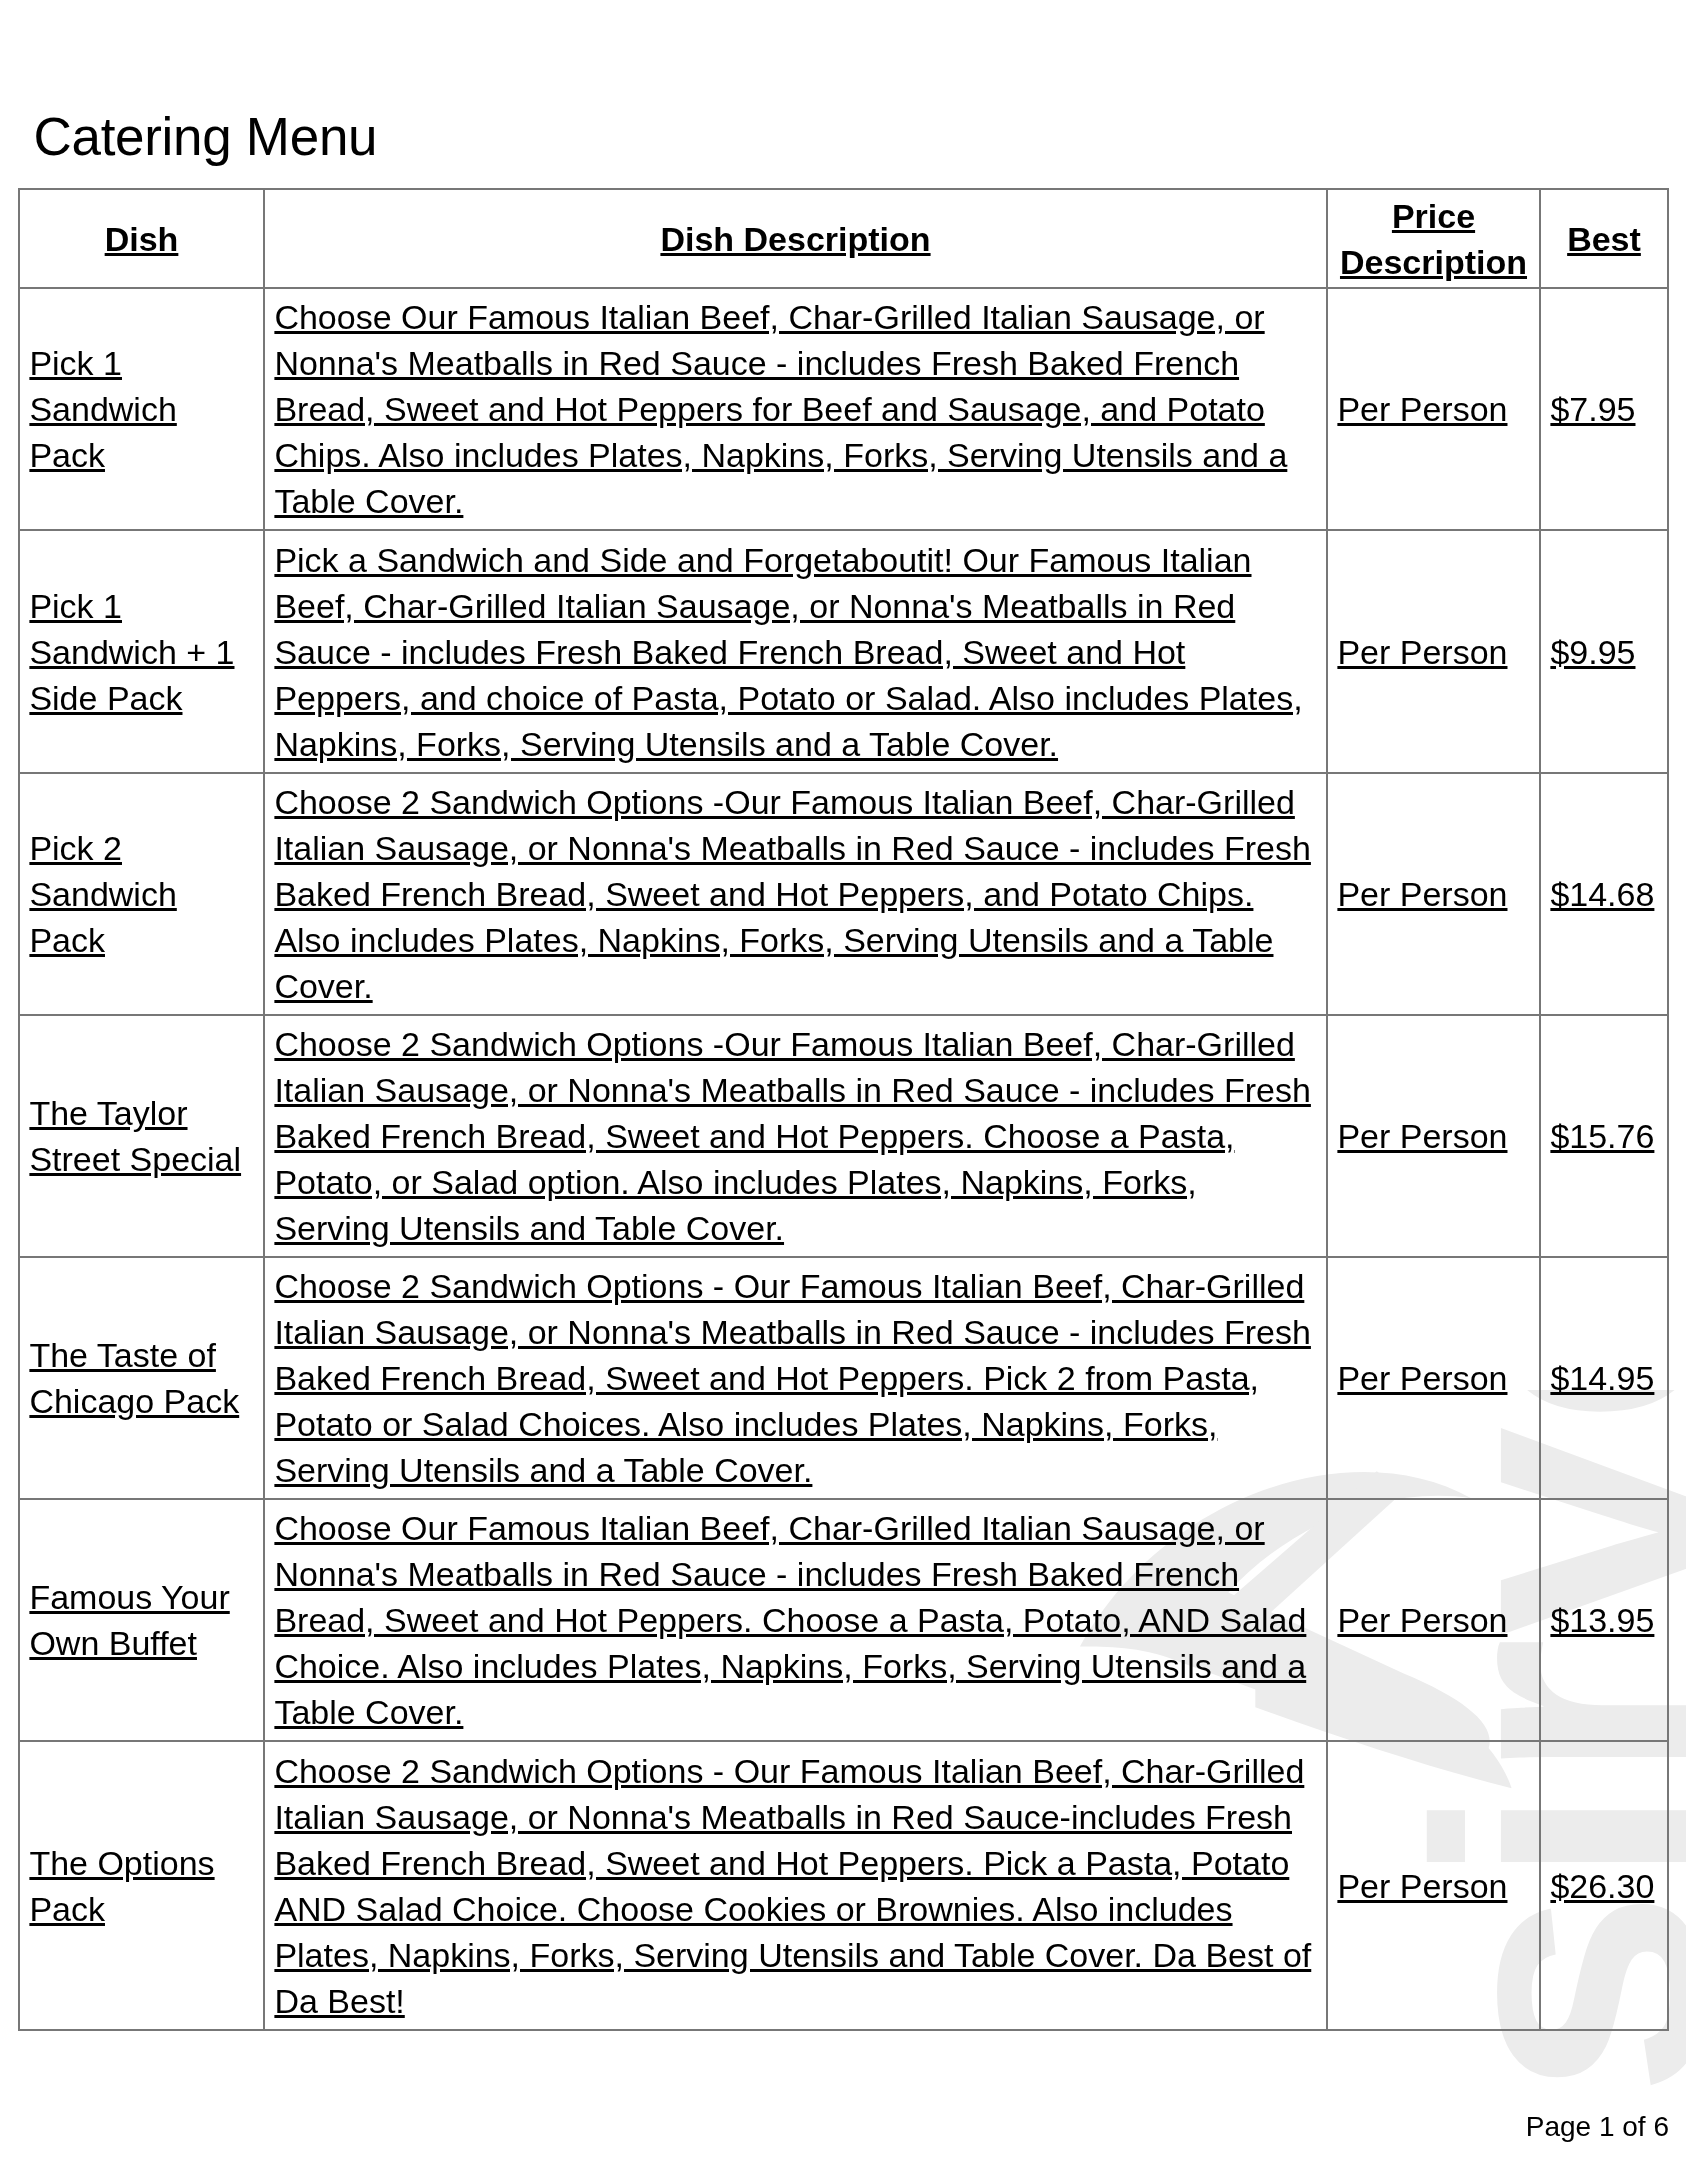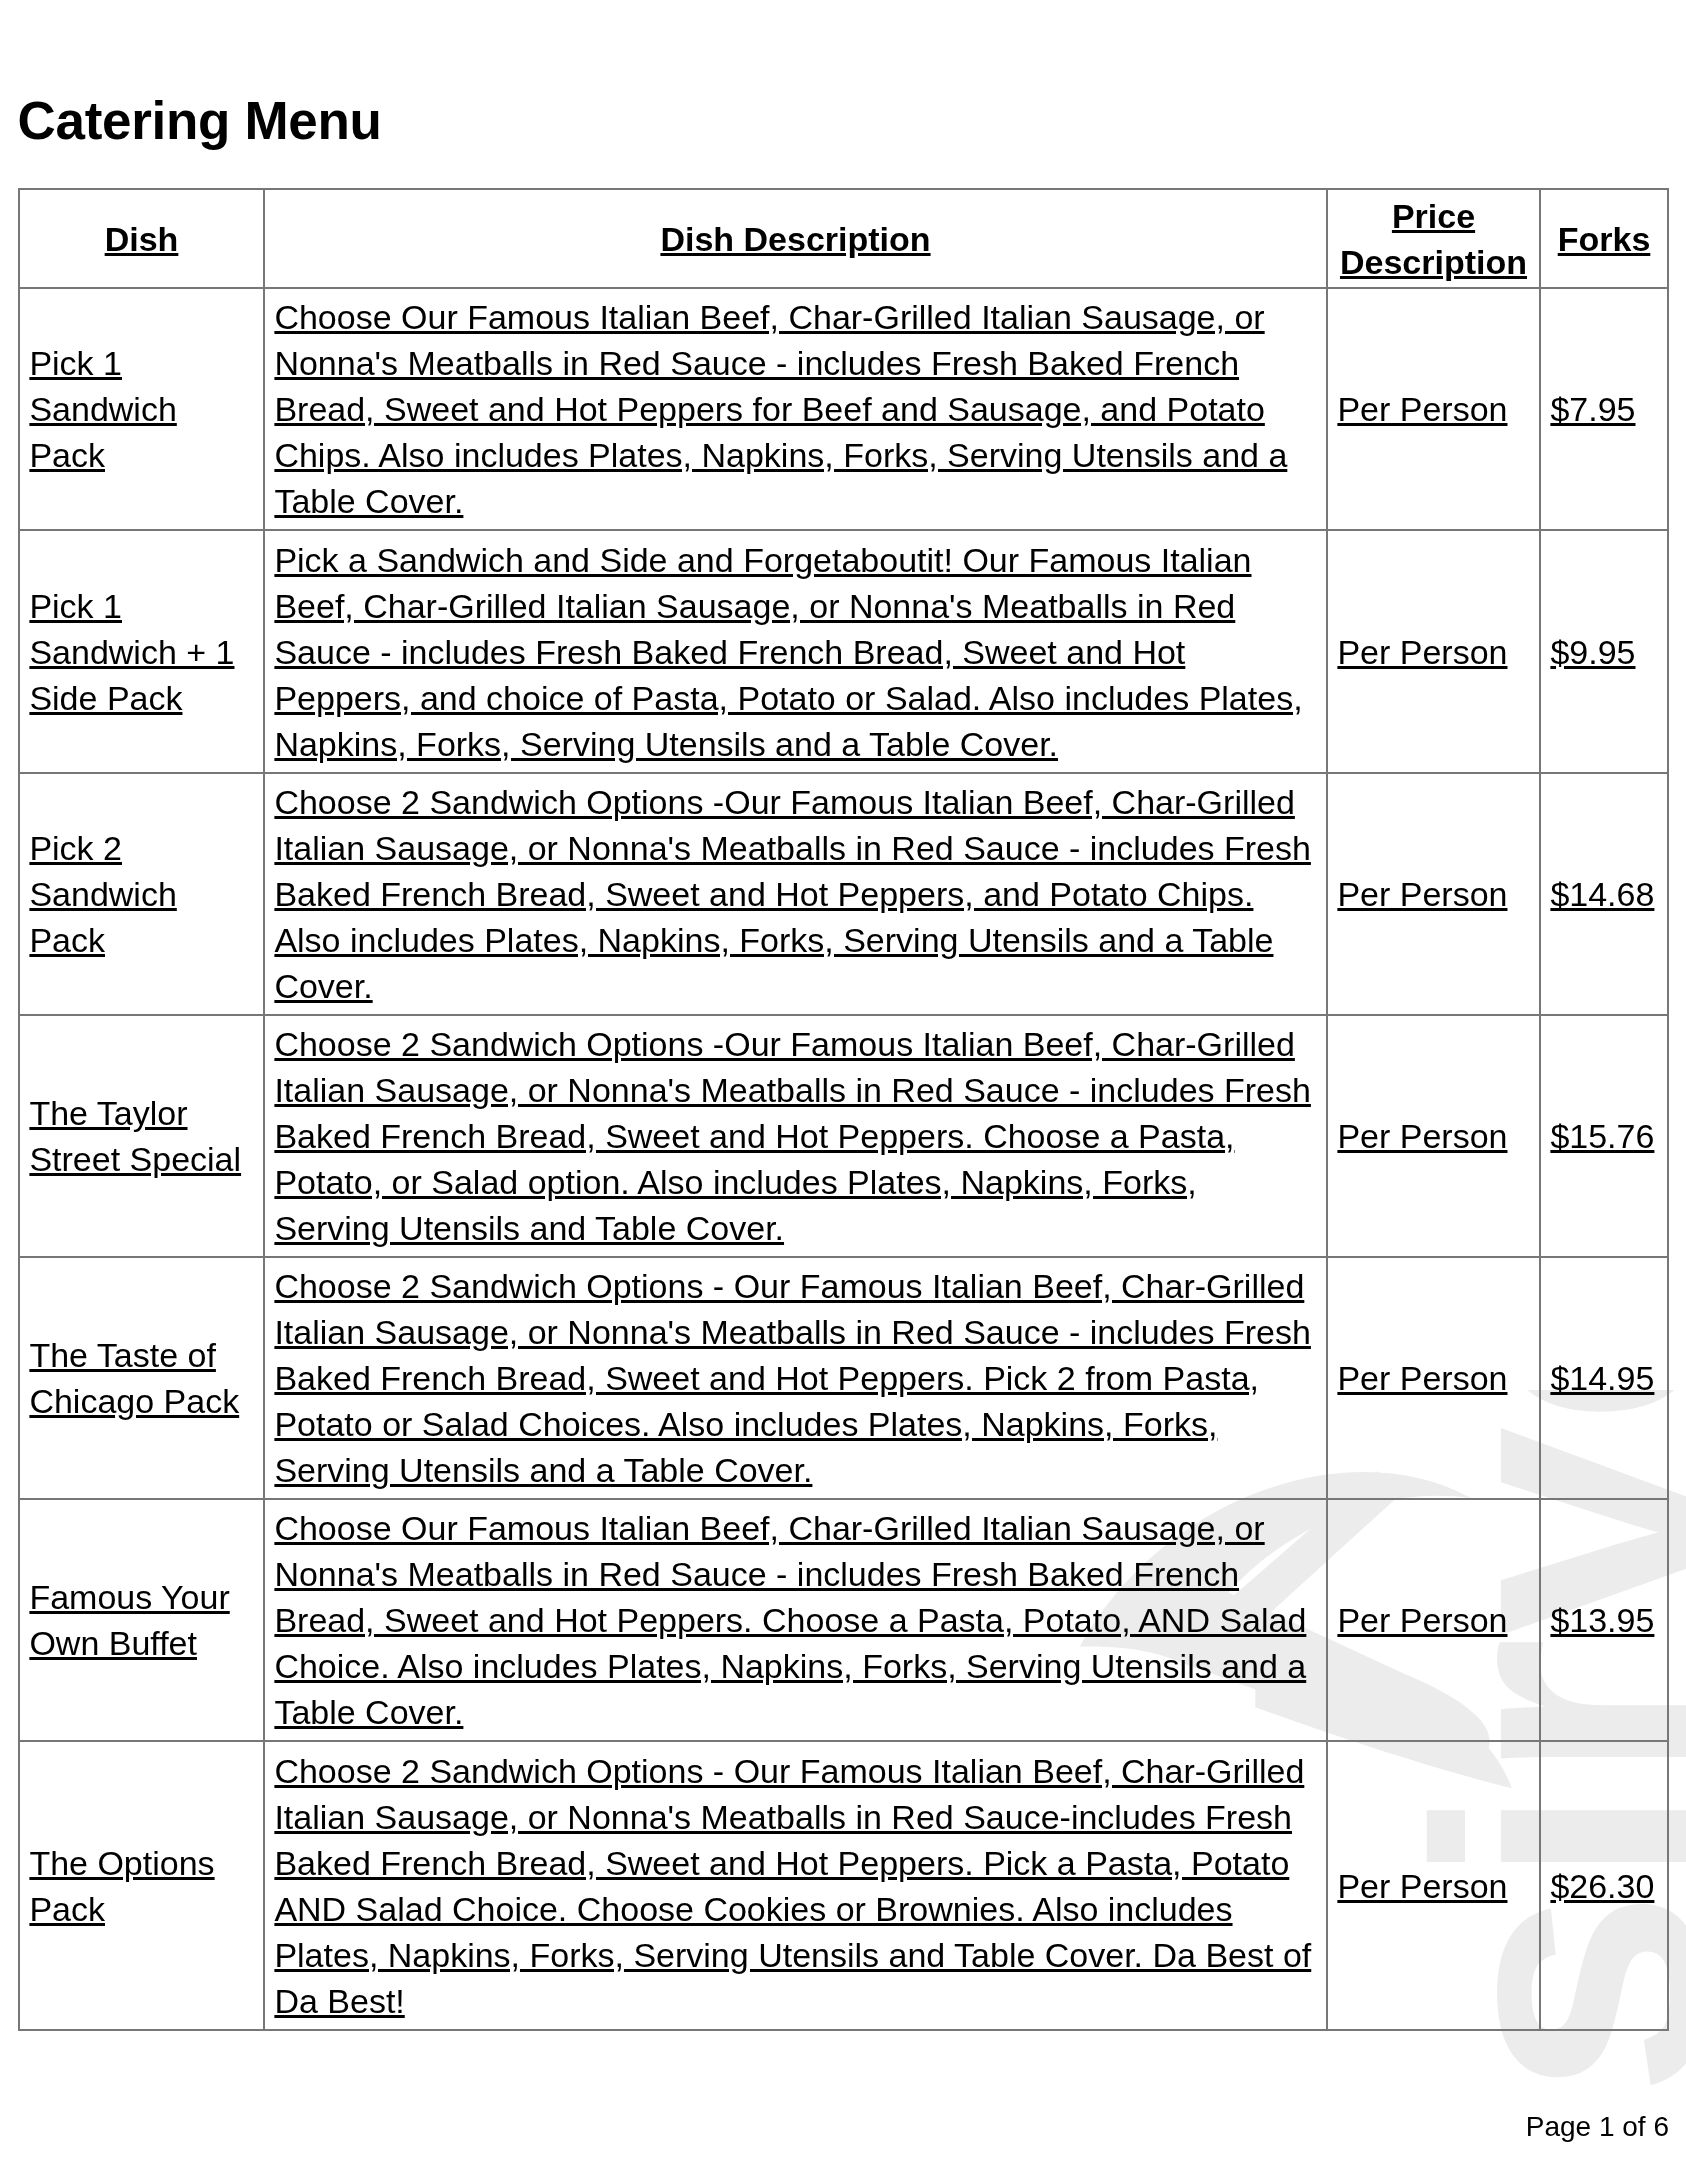--- a/index.html
+++ b/index.html
@@ -1,22 +1,22 @@
 <!DOCTYPE html>
 <html style="font-size:10.8px"><head>
 <meta charset="utf-8">
 <style>
   html, body { margin: 0; padding: 0; background: #ffffff; }
   body {
     width: 1687px; height: 2183px; position: relative; overflow: hidden;
     font-family: "Liberation Sans", "DejaVu Sans", sans-serif; color: #000;
   }
   .title {
-    position: absolute; left: 17.5px; top: 94px; margin: 0;
-    font-size: 53px; font-weight: bold; line-height: 1; letter-spacing: -0.3px;
+    position: absolute; left: 17.5px; top: 94px; margin: 16px;
+    font-size: 53px; font-weight: normal; line-height: 1; letter-spacing: -0.3px;
   }
   table.menu {
     position: absolute; left: 18px; top: 188px;
     width: 1649px; border-collapse: collapse; table-layout: fixed;
     z-index: 2;
     text-decoration: underline;
   }
   table.menu th, table.menu td {
     border: 2.7px solid #777777; vertical-align: middle;
   }
@@ -60,21 +60,21 @@
       <col class="c1">
       <col class="c2">
       <col class="c3">
       <col class="c4">
     </colgroup>
   <thead>
     <tr>
       <th>Dish</th>
       <th>Dish Description</th>
       <th>Price Description</th>
-      <th>Forks</th>
+      <th>Best</th>
     </tr>
   </thead>
   <tbody>
     <tr style="height:242px">
       <td>Pick 1 Sandwich Pack</td>
       <td class="desc">Choose Our Famous Italian Beef, Char-Grilled Italian Sausage, or Nonna's Meatballs in Red Sauce - includes Fresh Baked French Bread, Sweet and Hot Peppers for Beef and Sausage, and Potato Chips. Also includes Plates, Napkins, Forks, Serving Utensils and a Table Cover.</td>
       <td>Per Person</td>
       <td>$7.95</td>
     </tr>
     <tr style="height:243px">

